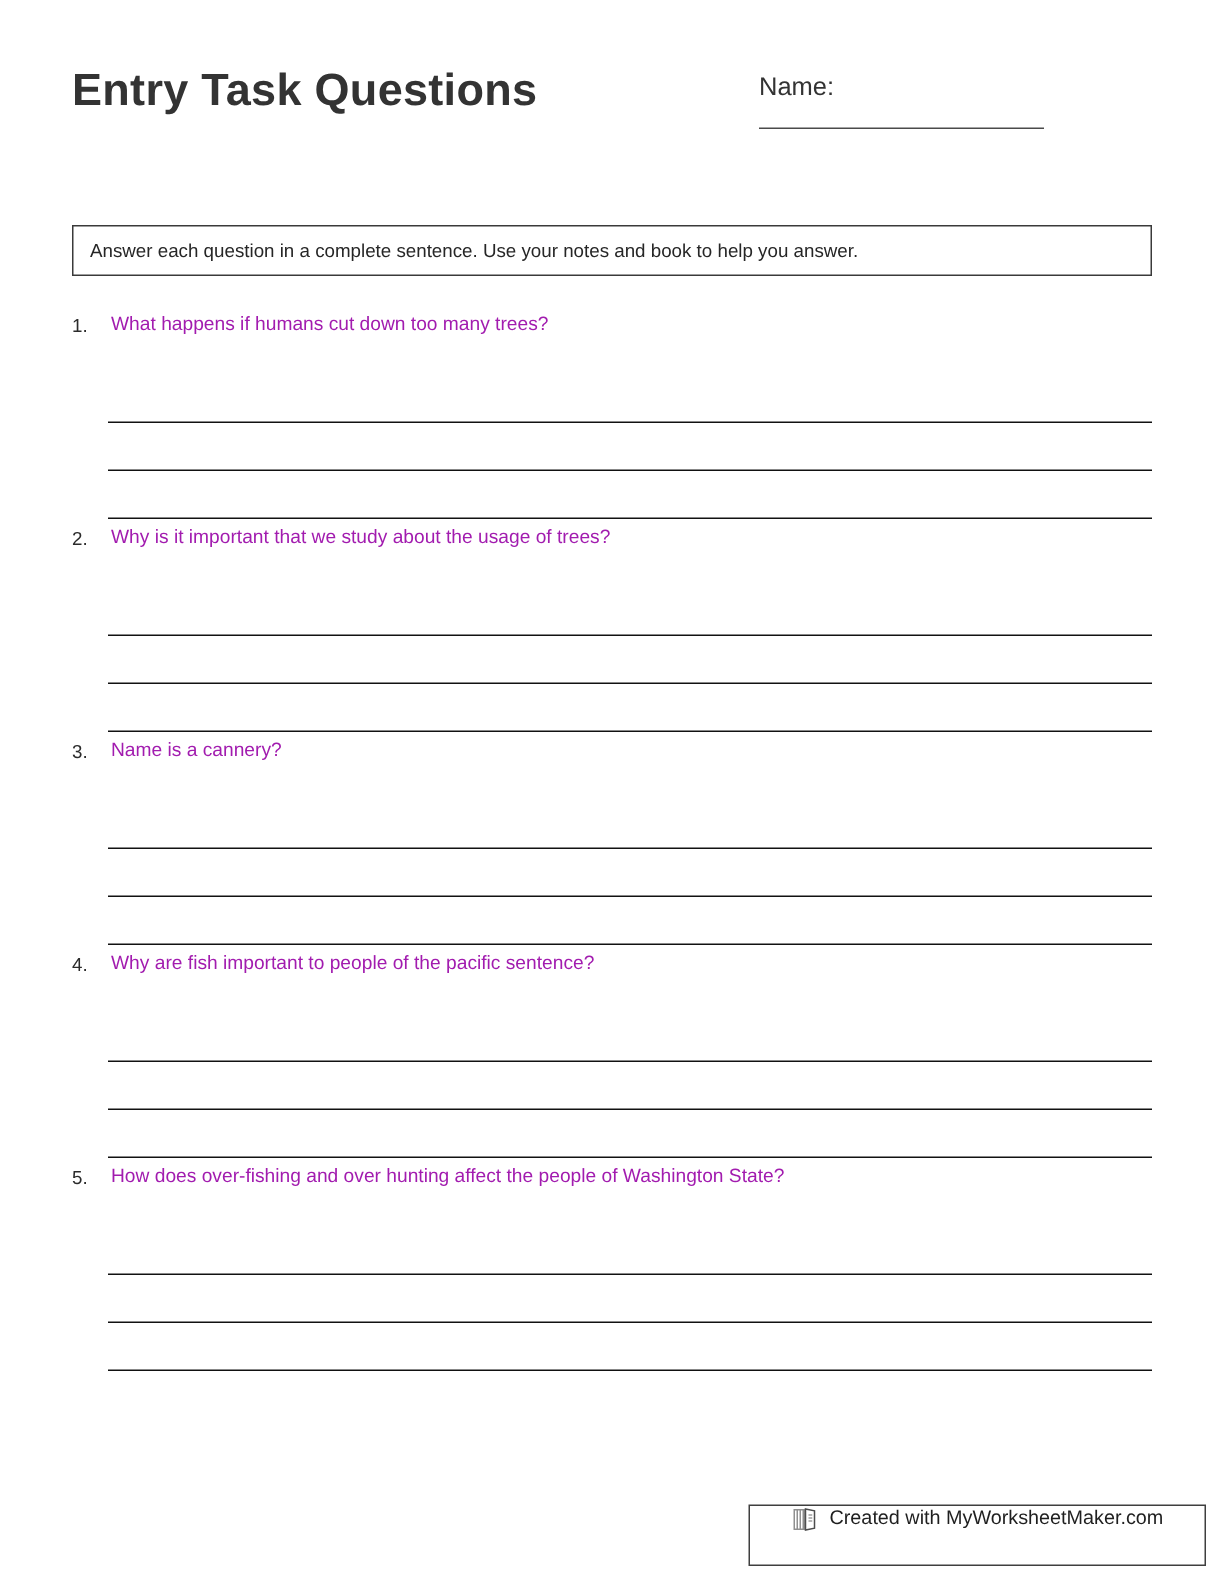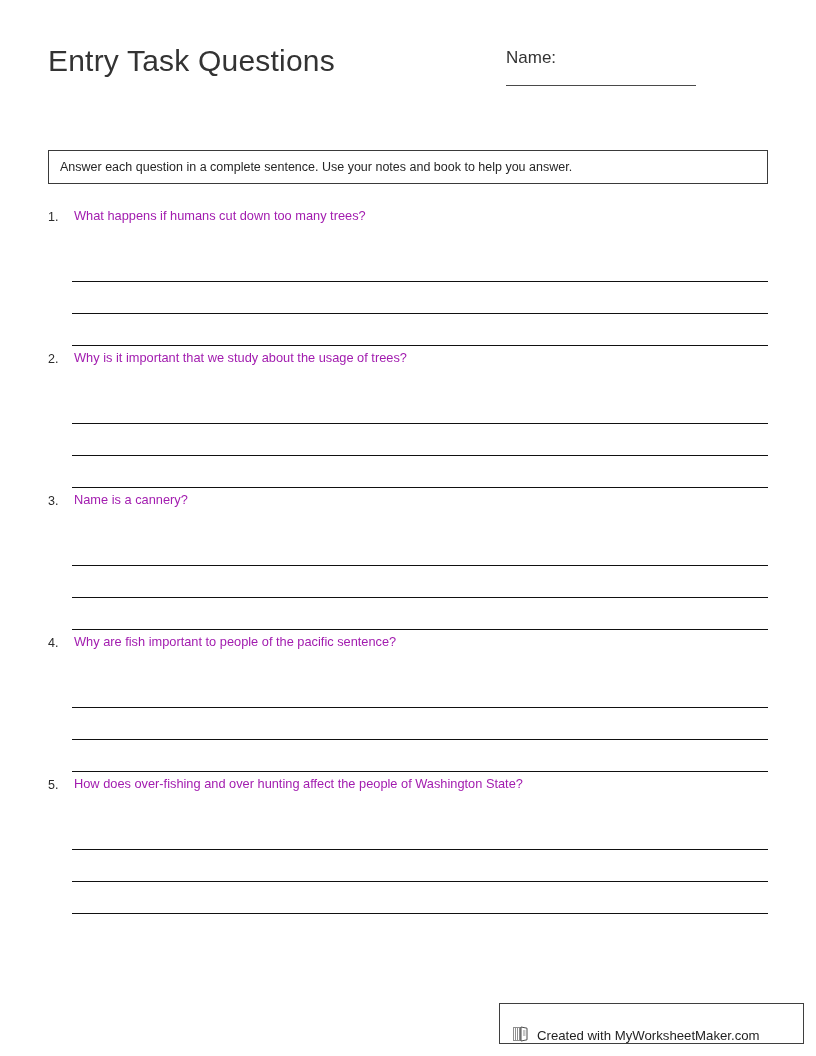--- a/index.html
+++ b/index.html
@@ -28,21 +28,21 @@
     left: 48px;
     top: 44px;
     width: 720px;
     height: 78px;
   }
   .title {
     position: absolute;
     left: 0;
     top: 0;
     font-size: 30px;
-    font-weight: 400;
+    font-weight: 700;
     letter-spacing: 0.2px;
     color: #333333;
     white-space: nowrap;
   }
   .fields {
     position: absolute;
     right: 0;
     top: 4px;
     width: 262px;
   }
@@ -123,22 +123,22 @@
   .footer-badge {
     position: absolute;
     left: 499px;
     top: 1003px;
     width: 305px;
     height: 41px;
     border: 1px solid #3f3f3f;
     box-sizing: border-box;
     background: #ffffff;
     display: flex;
-    align-items: flex-end;
-    padding-left: 12px;
+    align-items: flex-start;
+    padding-left: 28px;
   }
   .badge-icon {
     width: 18px;
     height: 18px;
     margin-right: 7px;
     flex: 0 0 auto;
     display: block;
   }
   .badge-text {
     font-size: 13.2px;

